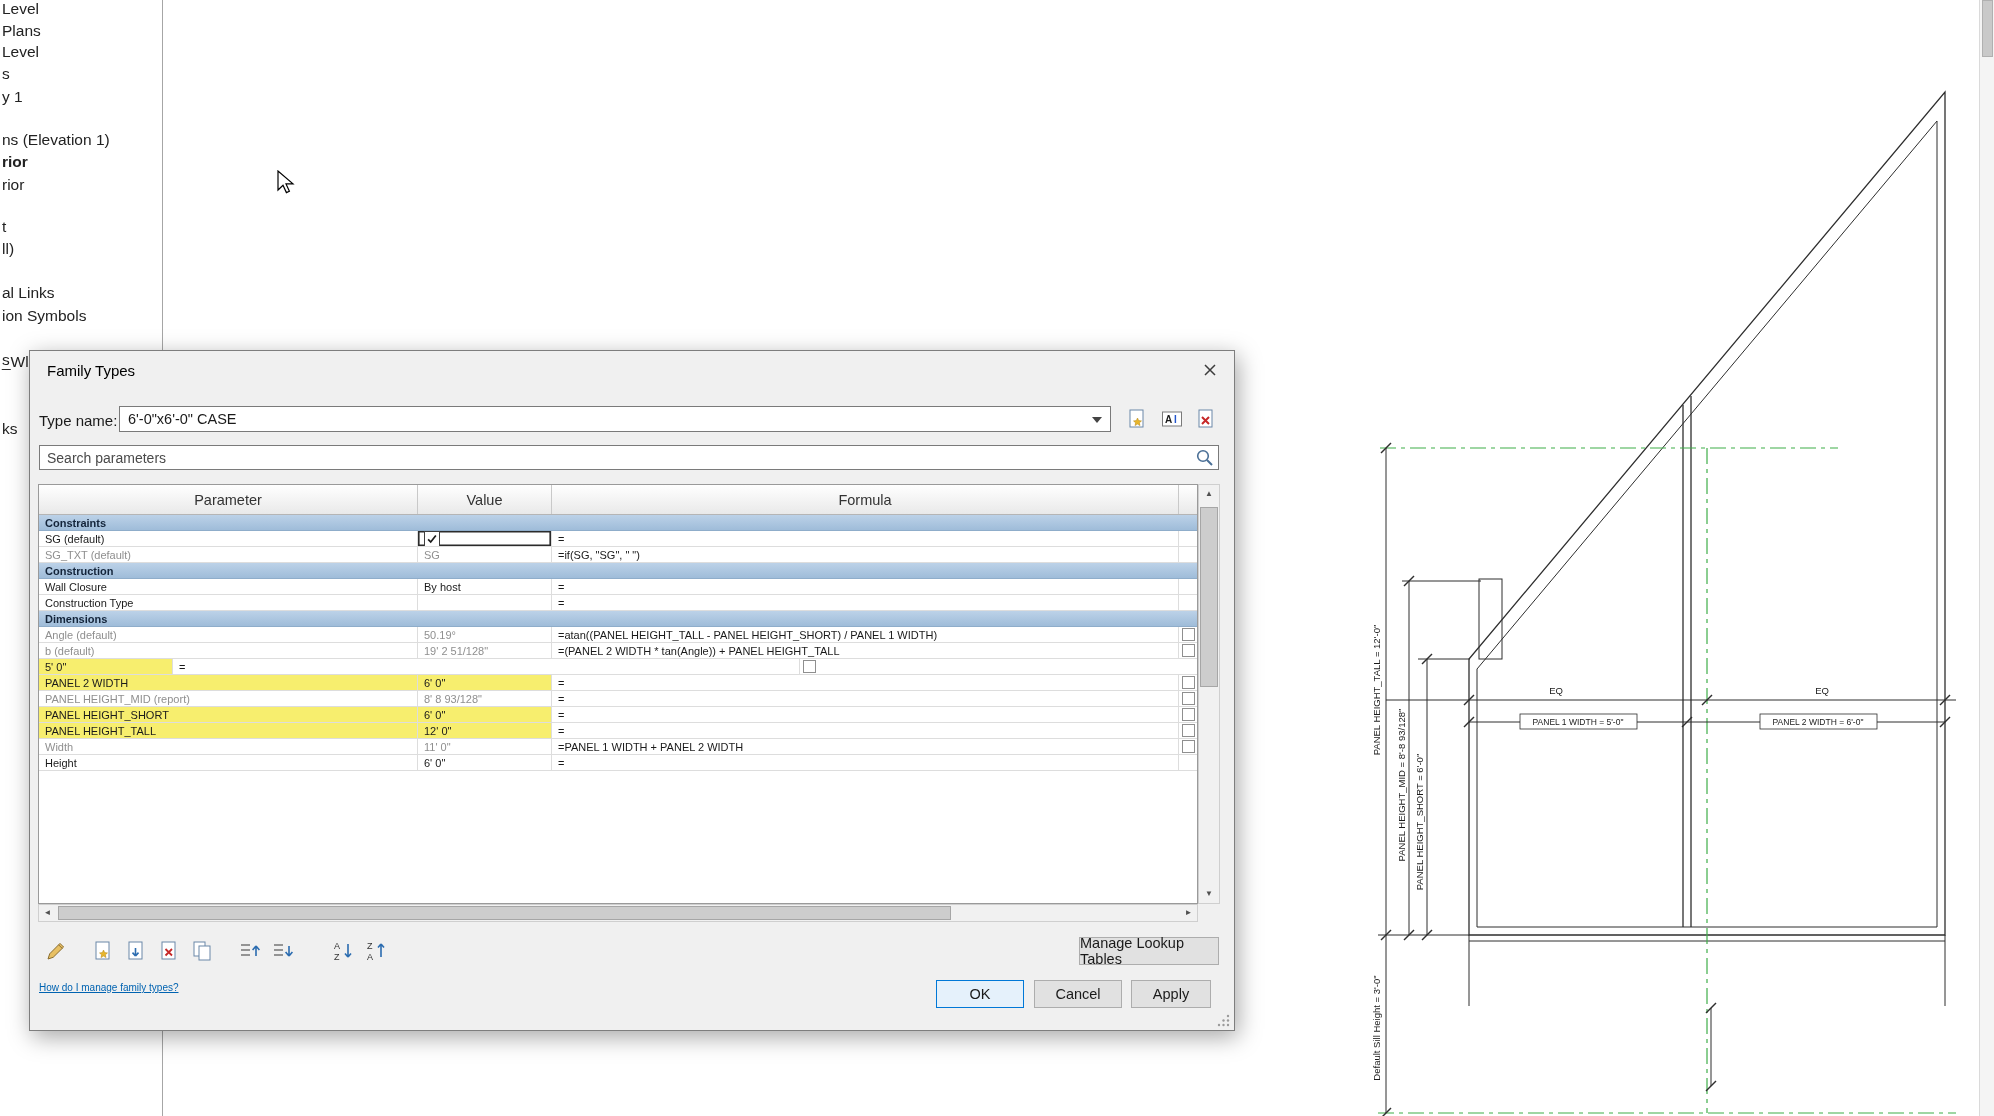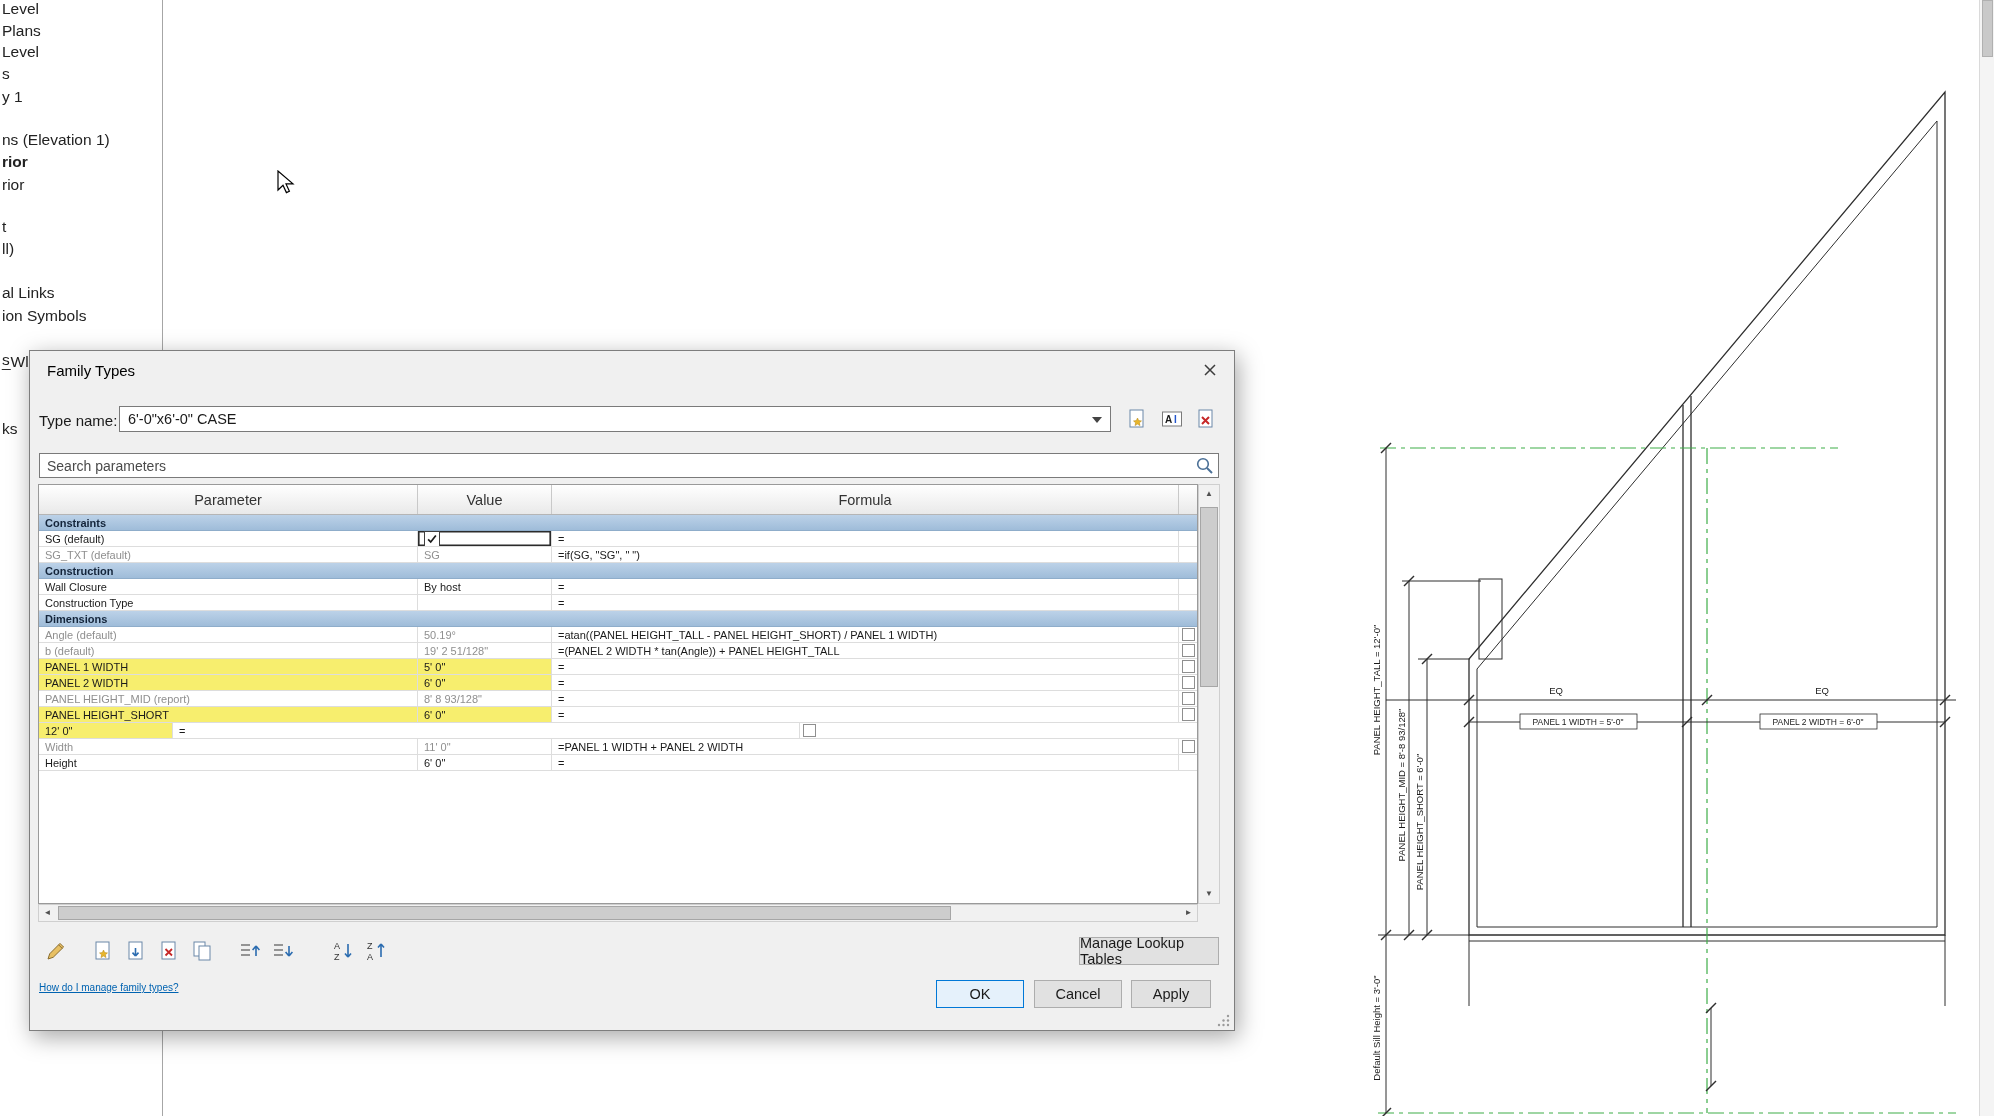--- a/index.html
+++ b/index.html
@@ -26,21 +26,21 @@
   .dialog{position:absolute;left:29px;top:350px;width:1206px;height:681px;background:#f0f0f0;
     border:1px solid #7e7e7e;box-shadow:3px 6px 22px rgba(0,0,0,.35);z-index:40;font-size:15px}
   .dlg-title{position:absolute;left:17px;top:11px;font-size:15px;color:#000}
   .dlg-close{position:absolute;right:8px;top:5px;width:32px;height:28px;display:flex;align-items:center;justify-content:center;cursor:default}
   .lbl-typename{position:absolute;left:9px;top:61px}
   .combo{position:absolute;left:89px;top:55px;width:992px;height:26px;background:#fff;border:1px solid #7a7a7a;
     display:flex;align-items:center;padding:0 26px 0 8px;font-size:14.5px}
   .combo .chev{position:absolute;right:8px;top:10px;width:0;height:0;border-left:5px solid transparent;
     border-right:5px solid transparent;border-top:6px solid #444}
   .hdr-icon{position:absolute;top:56px;width:24px;height:24px}
-  .search-wrap{position:absolute;left:9px;top:102px;width:1180px;height:25px}
+  .search-wrap{position:absolute;left:9px;top:94px;width:1180px;height:25px}
   .search-wrap input{width:100%;height:100%;border:1px solid #7a7a7a;padding:0 28px 0 7px;font-size:14px;font-family:inherit;background:#fff;color:#222}
   .search-wrap input::placeholder{color:#4a4a4a}
   .search-icon{position:absolute;right:4px;top:2px;width:21px;height:21px}
 
   
   .ft-table{position:absolute;left:8px;top:133px;width:1160px;height:420px;background:#fff;border:1px solid #9a9a9a;overflow:hidden}
   .thead{display:flex;height:30px;background:linear-gradient(#ffffff,#e9e9e9);border-bottom:1px solid #b5b5b5;color:#333;font-size:14.5px}
   .thead>div{display:flex;align-items:center;justify-content:center;border-right:1px solid #c9c9c9}
   .h-param{width:379px}.h-value{width:134px}.h-formula{width:627px}.h-lock{width:18px;border-right:none!important}
   .trow{display:flex;height:16px;border-bottom:1px solid #dddddd;font-size:11px;align-items:stretch}
@@ -279,21 +279,20 @@
       <div class="trow gray">
         <div class="c-param">b (default)</div>
         <div class="c-value">19'  2 51/128"</div>
         <div class="c-formula">=(PANEL 2 WIDTH * tan(Angle)) + PANEL HEIGHT_TALL</div>
         <div class="c-lock">
             <span class="lk"></span>
           </div>
       </div>
 
       <div class="trow">
-        <div class="c-param hl">PANEL 1 WIDTH</div>
         <div class="c-value hl">5'  0"</div>
         <div class="c-formula">=</div>
         <div class="c-lock">
             <span class="lk"></span>
           </div>
       </div>
 
       <div class="trow">
         <div class="c-param hl">PANEL 2 WIDTH</div>
         <div class="c-value hl">6'  0"</div>
@@ -315,20 +314,21 @@
       <div class="trow">
         <div class="c-param hl">PANEL HEIGHT_SHORT</div>
         <div class="c-value hl">6'  0"</div>
         <div class="c-formula">=</div>
         <div class="c-lock">
             <span class="lk"></span>
           </div>
       </div>
 
       <div class="trow">
+        <div class="c-param hl">PANEL HEIGHT_TALL</div>
         <div class="c-value hl">12'  0"</div>
         <div class="c-formula">=</div>
         <div class="c-lock">
             <span class="lk"></span>
           </div>
       </div>
 
       <div class="trow gray">
         <div class="c-param">Width</div>
         <div class="c-value">11'  0"</div>

